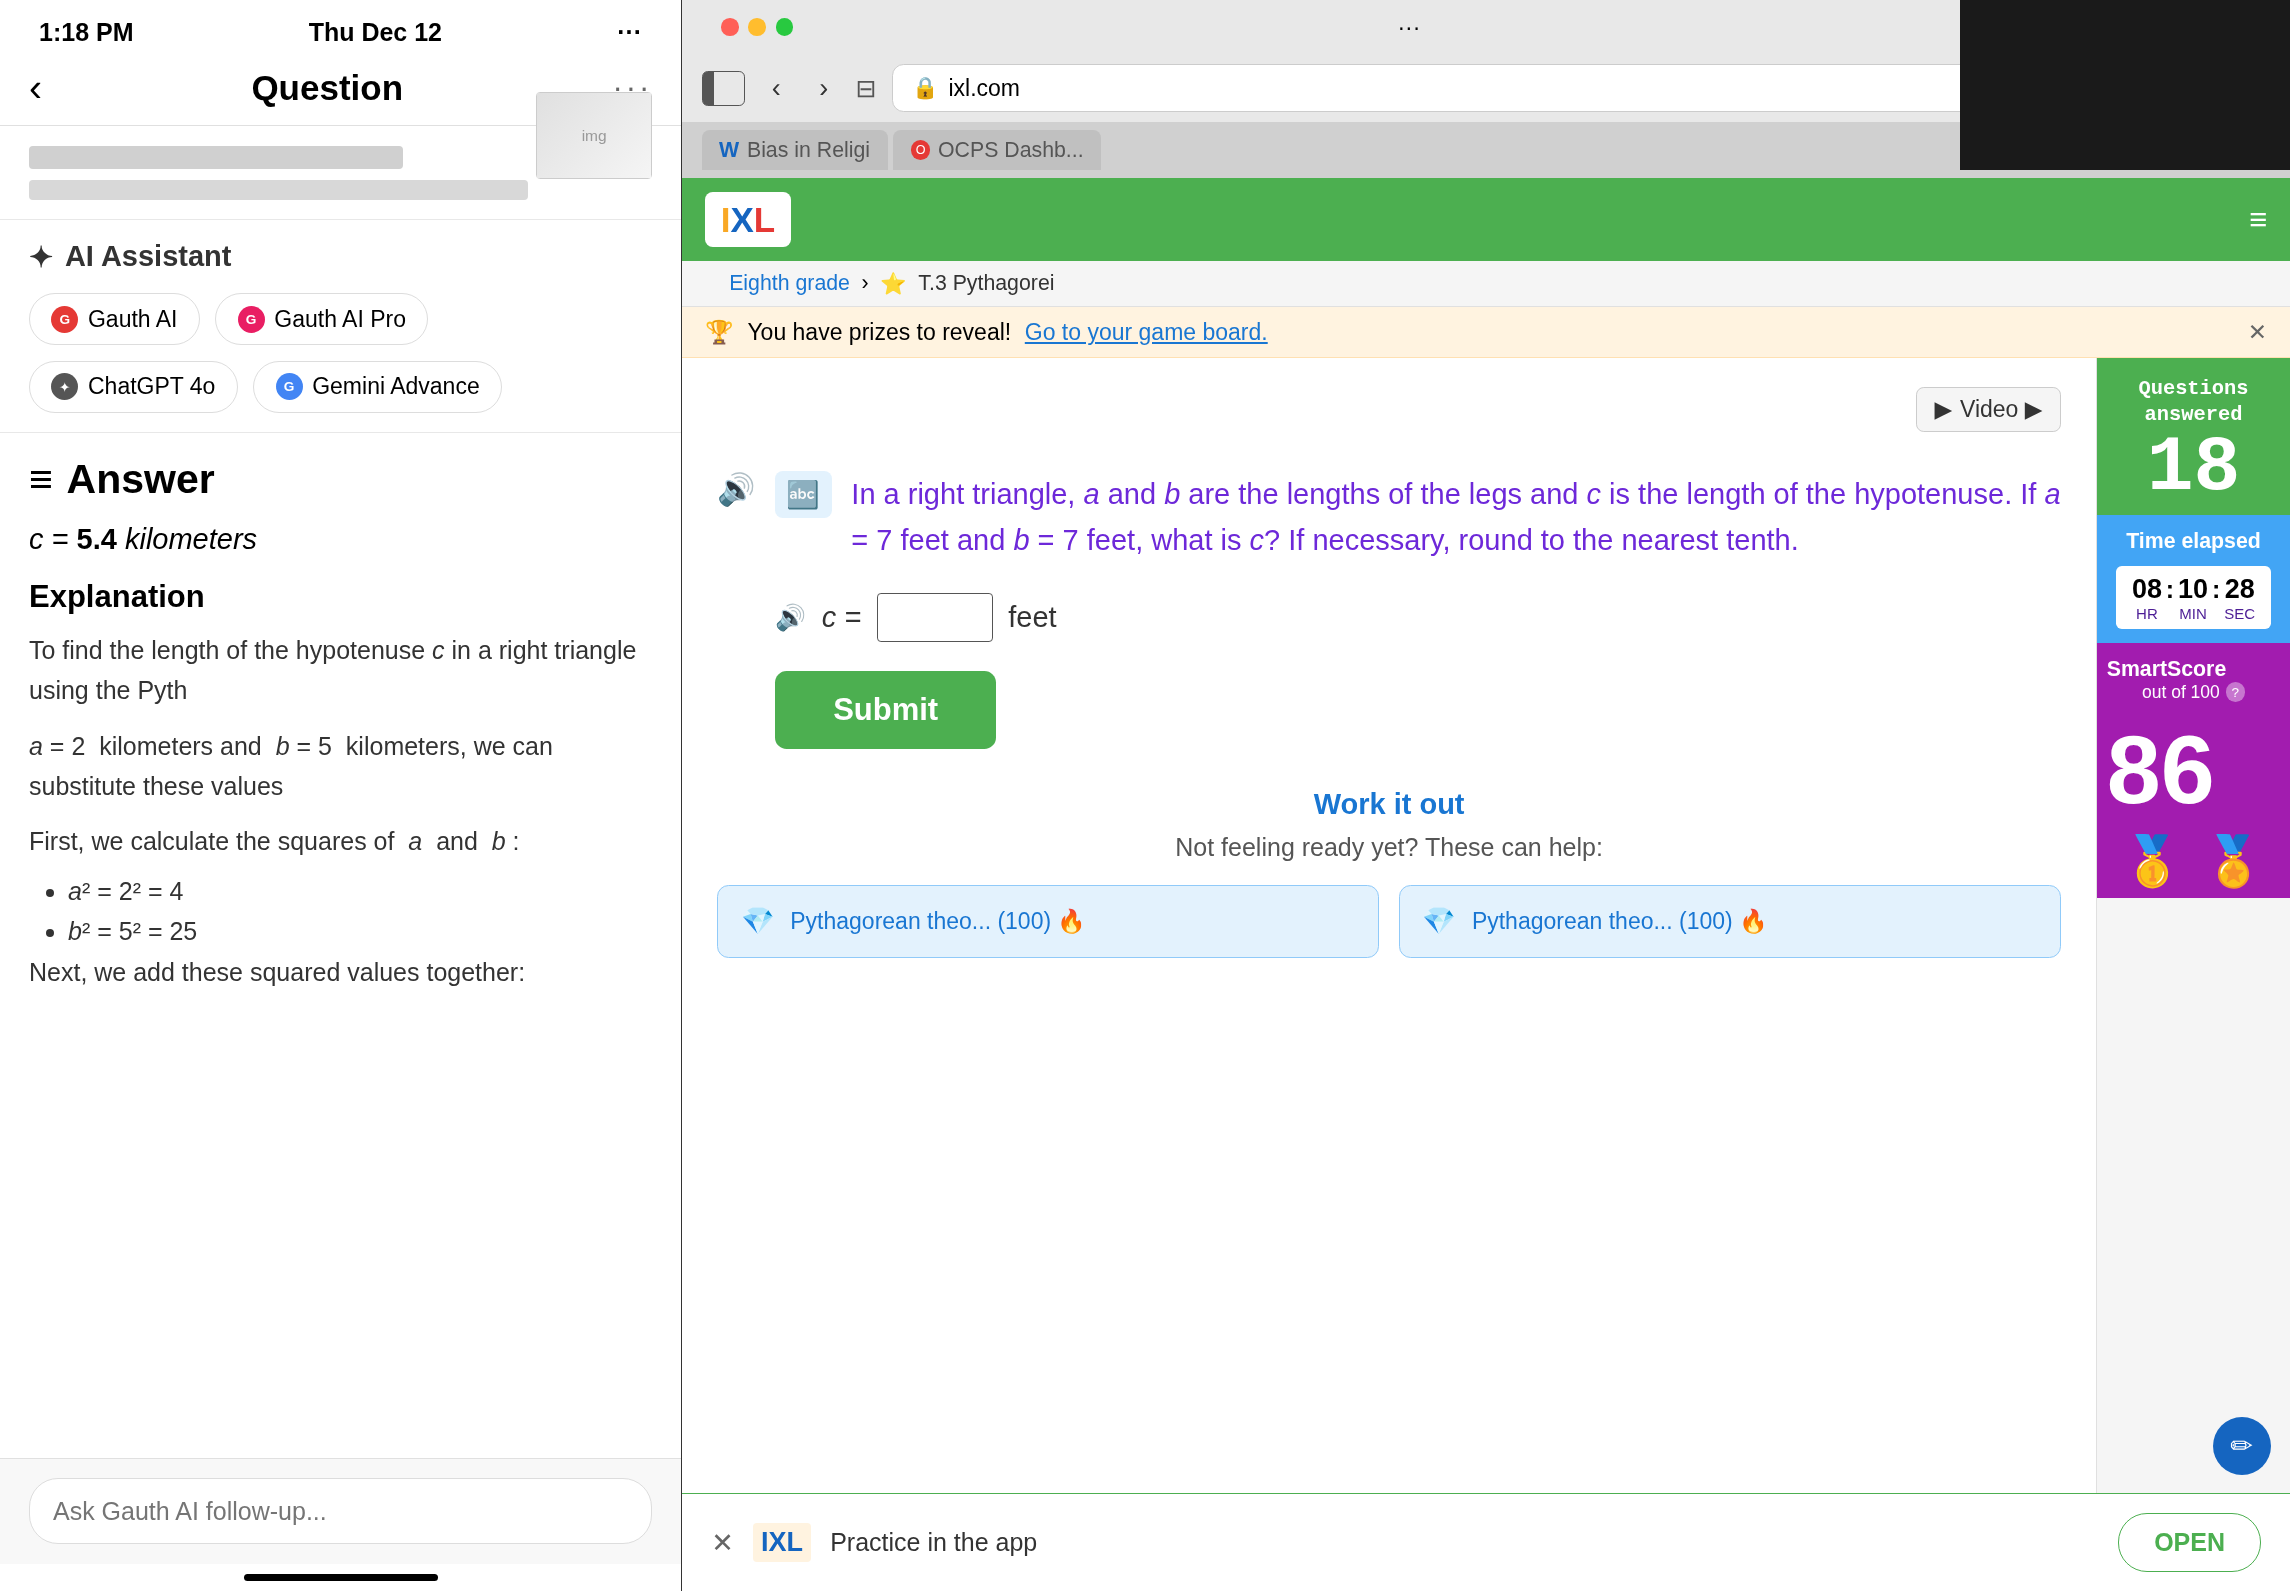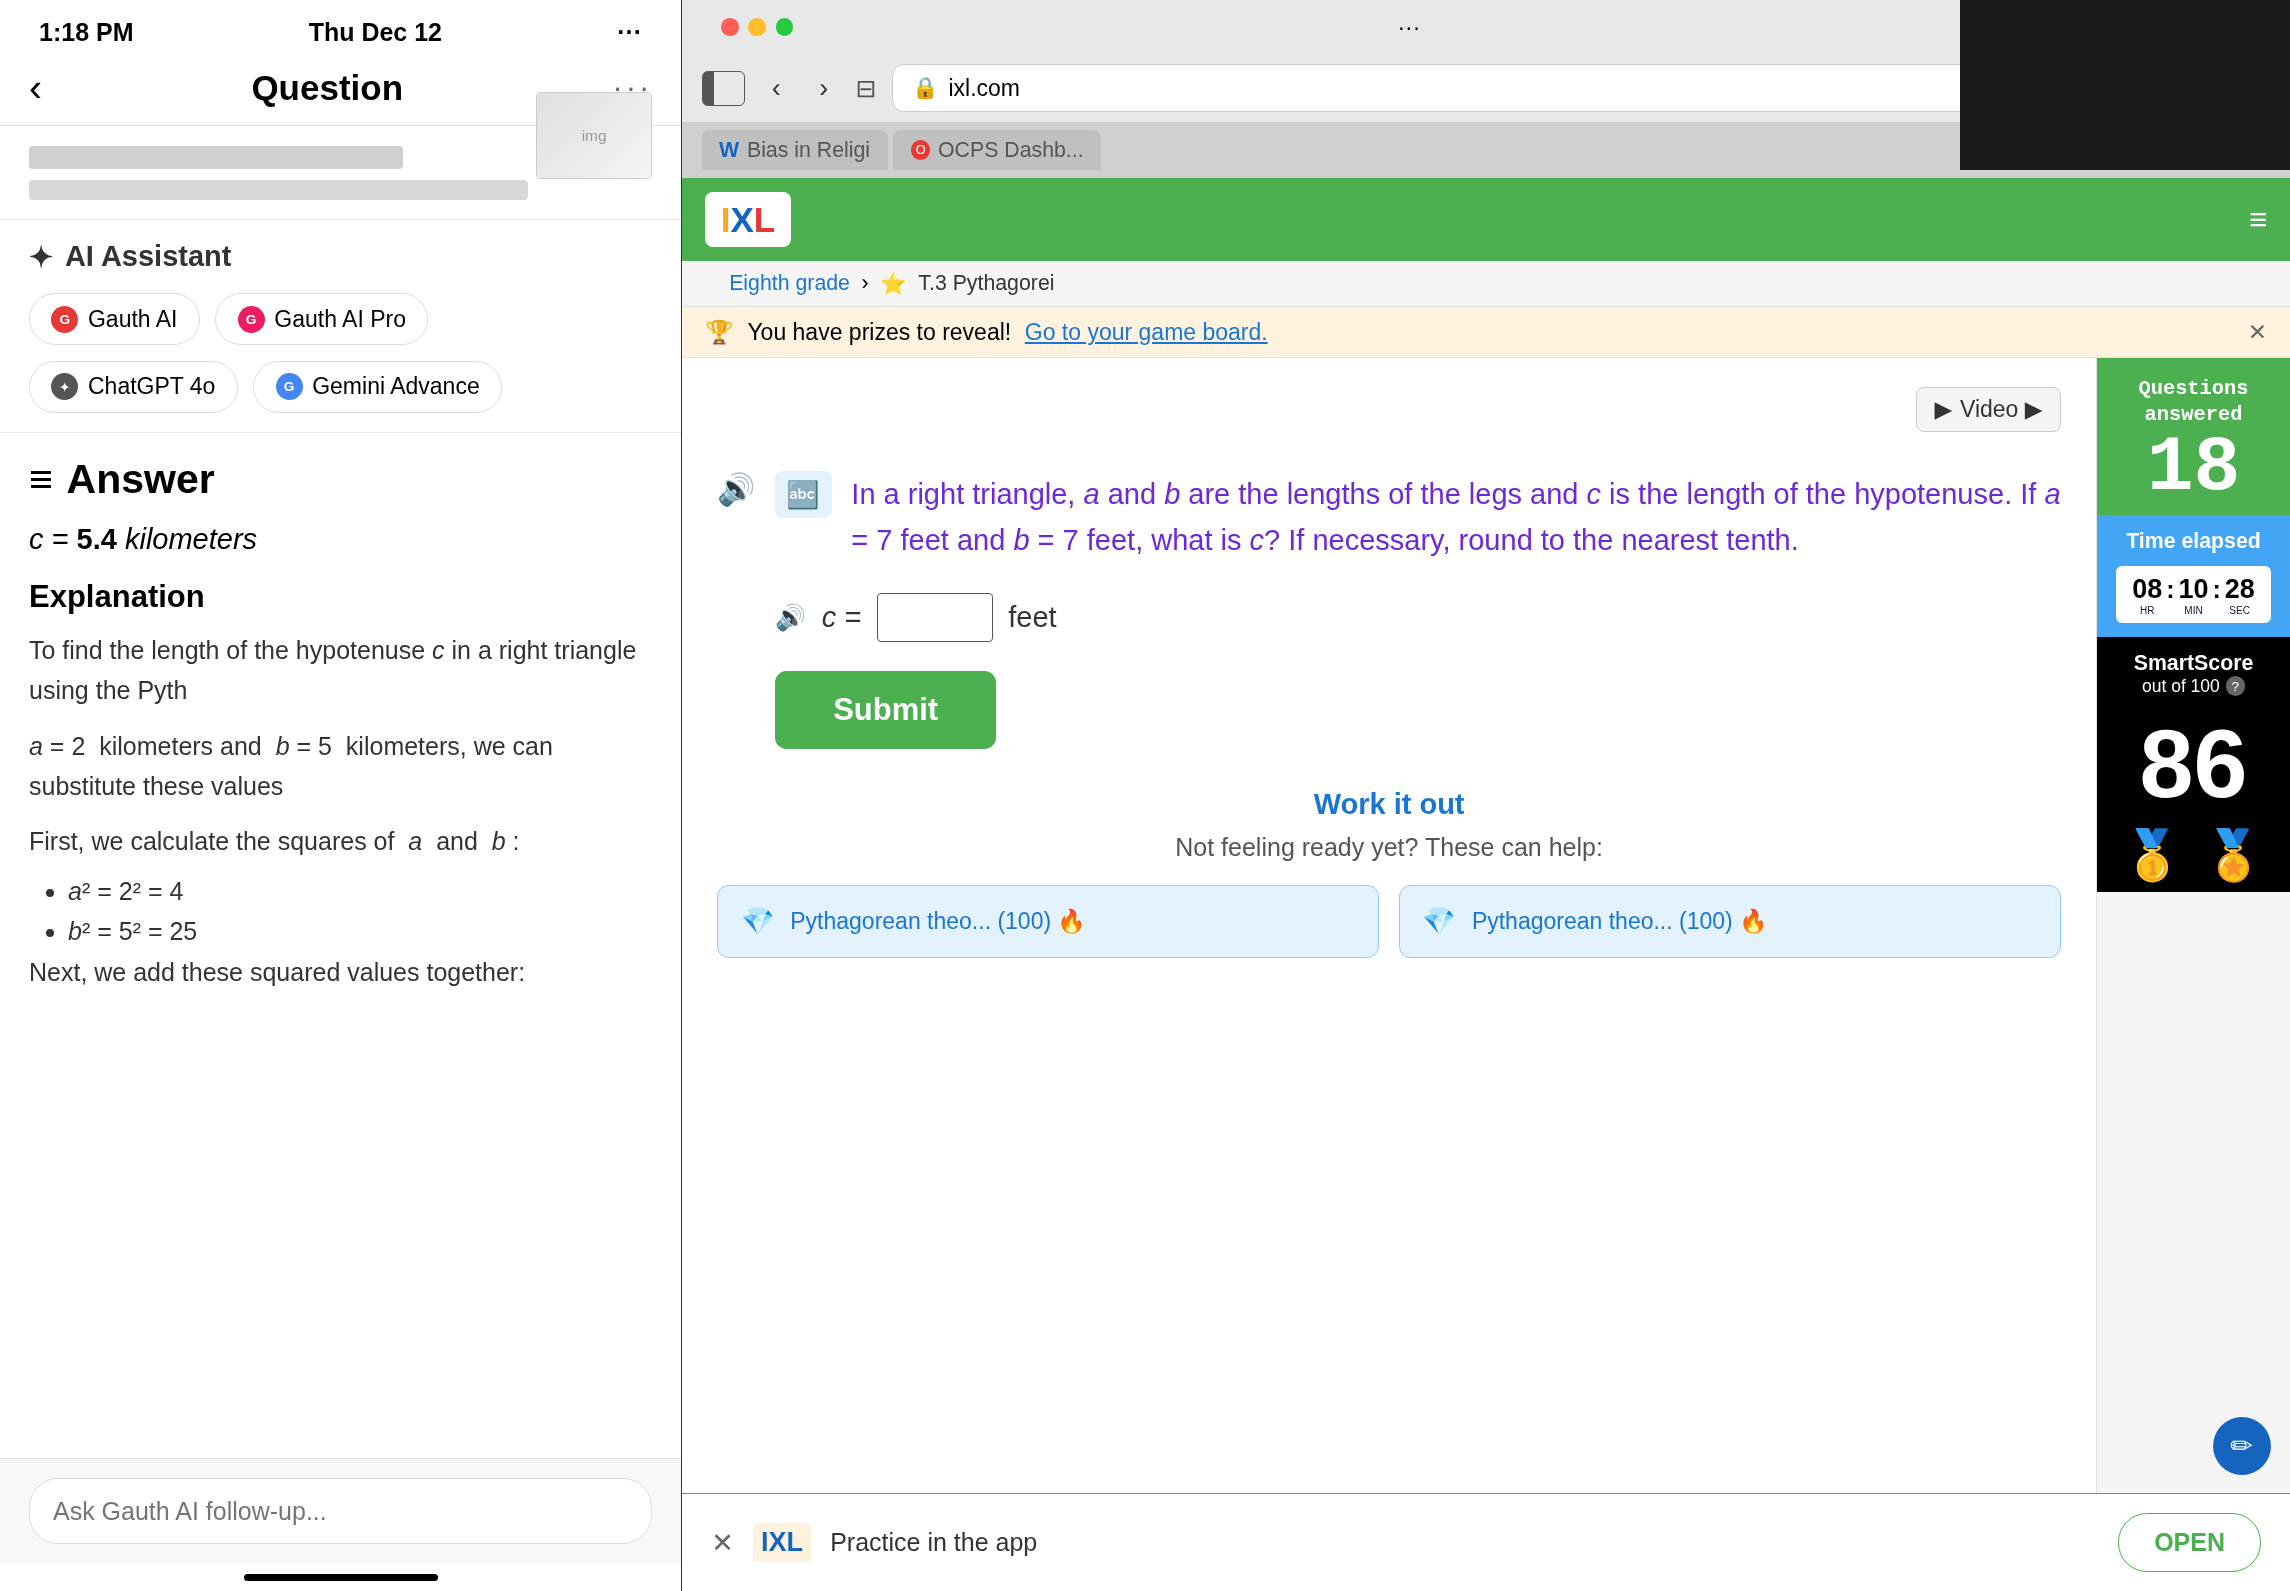--- a/index.html
+++ b/index.html
@@ -594,34 +594,33 @@
       flex-direction: column;
       align-items: center;
     }
 
     .te-num {
       font-size: 27px;
       font-weight: 700;
     }
 
     .te-unit {
-      font-size: 10px;
-      color: #0f172a;
+      font-size: 15px;
+      color: #4c1d95;
     }
 
     .te-sep {
       font-size: 25px;
       font-weight: 700;
       padding-top: 1.9px;
     }
 
     .smart-score-box {
-      background: #000000;
+      background: #a21caf;
       color: #fff;
-      text-align: center;
       padding: 13.6px 9.7px 7.8px;
     }
 
     .ss-title {
       font-size: 21.3px;
       font-weight: 700;
     }
 
     .ss-subtitle {
       font-size: 17.5px;

